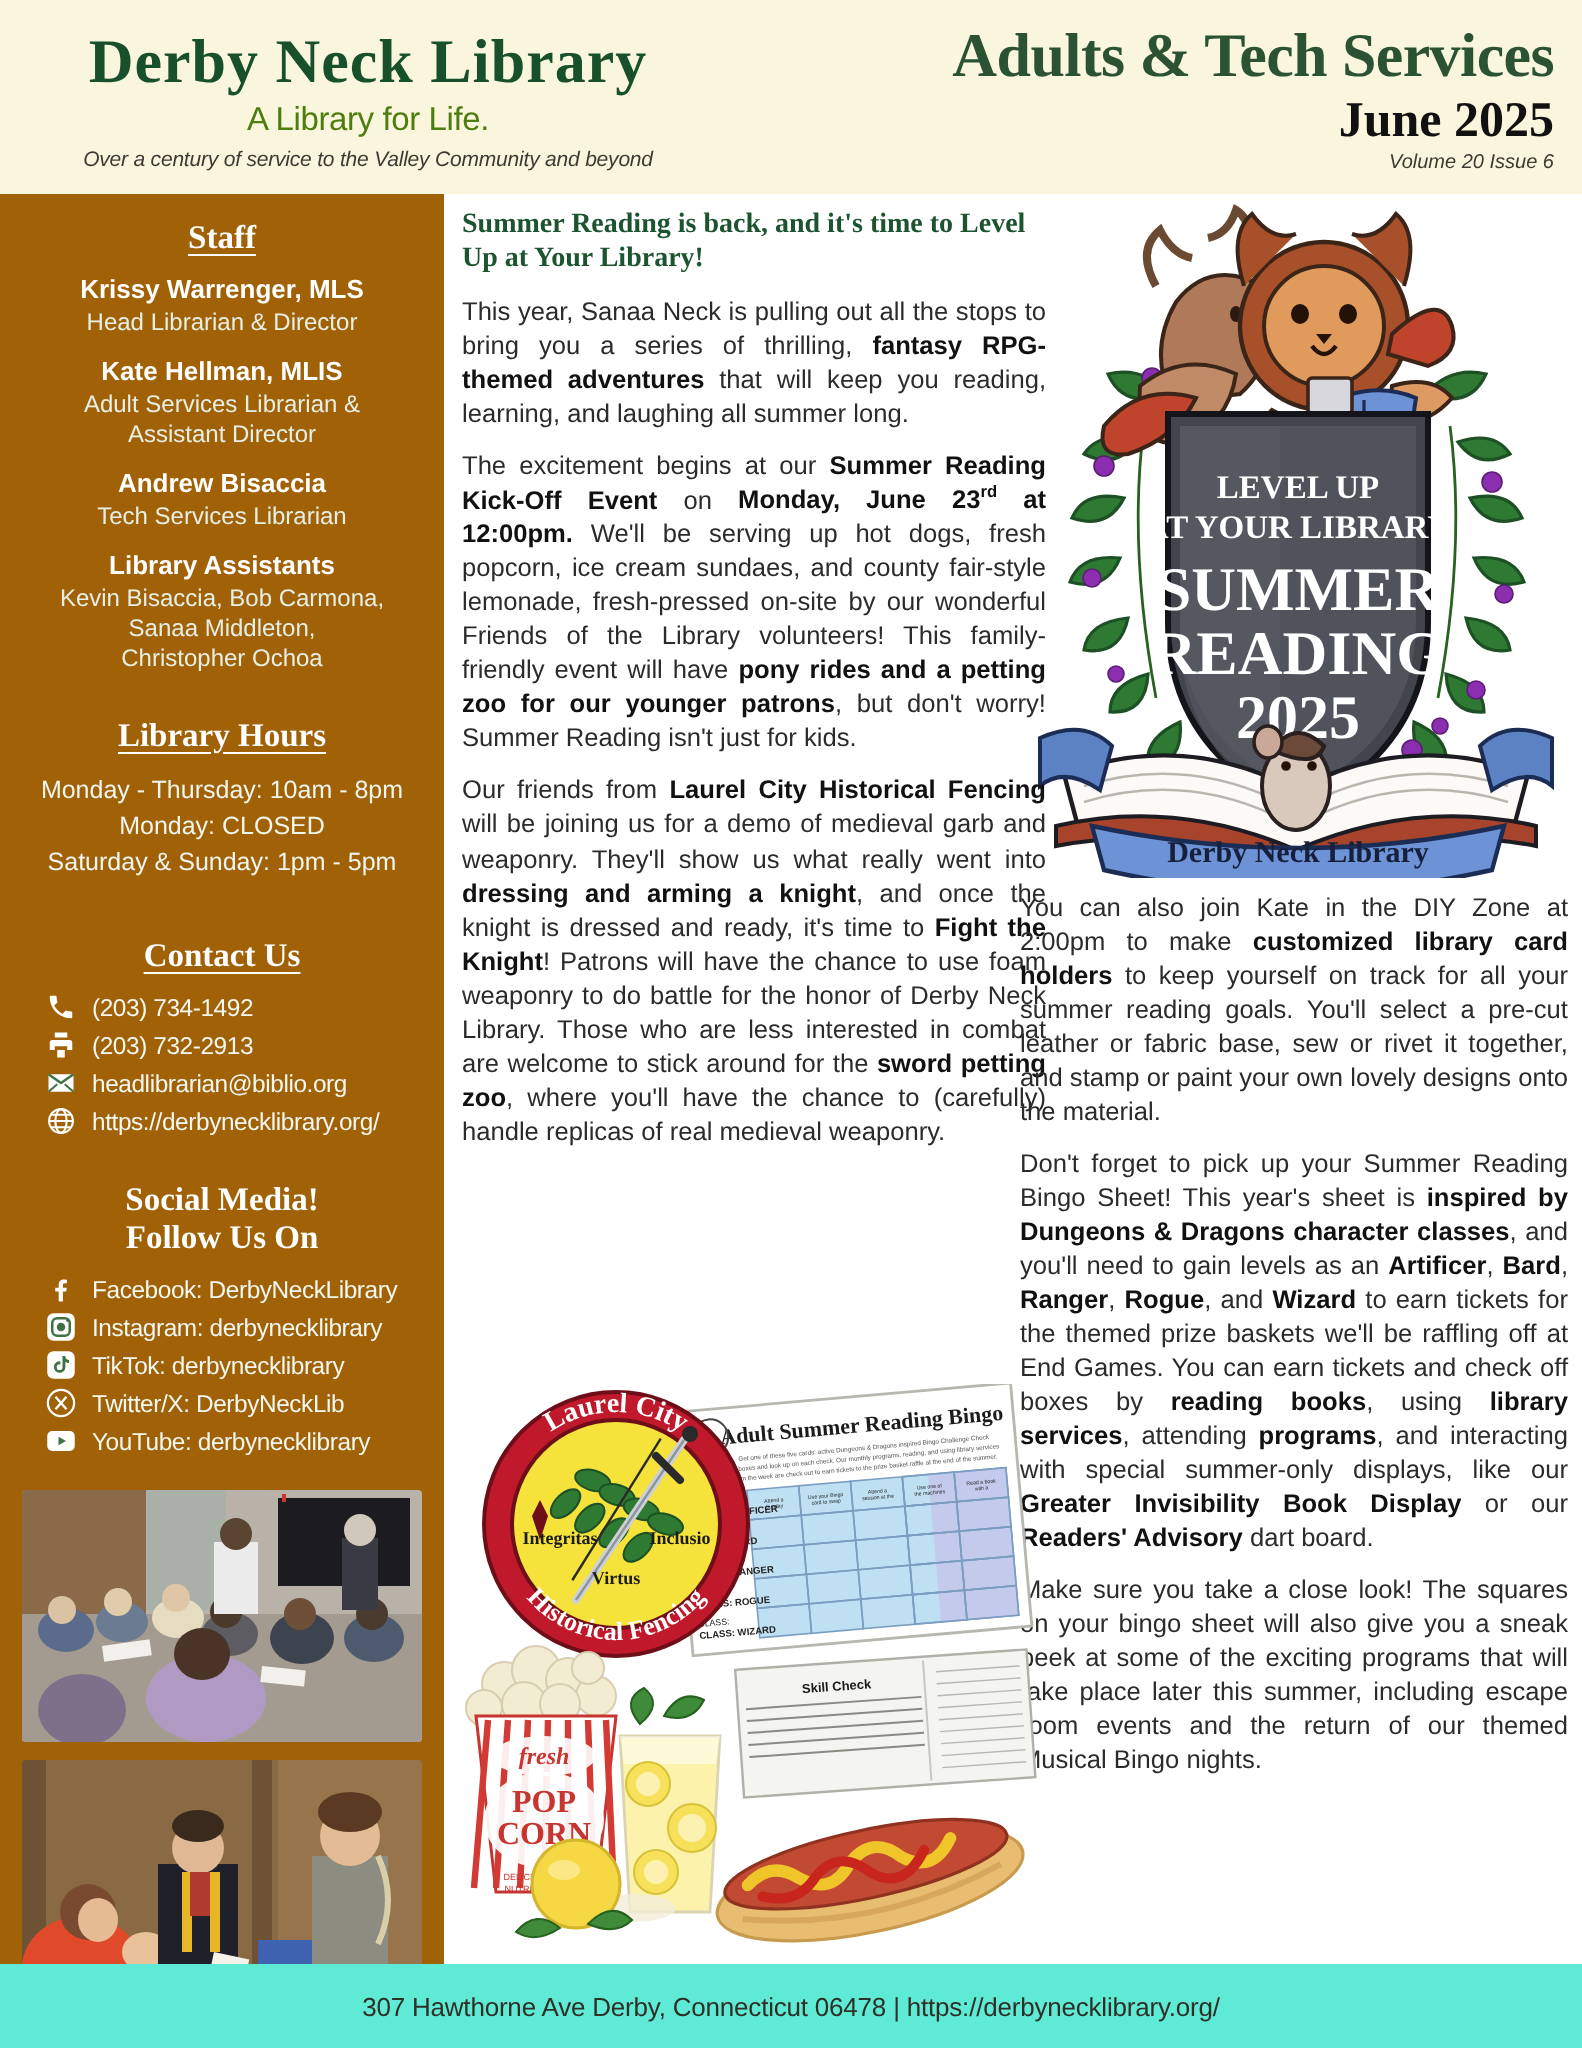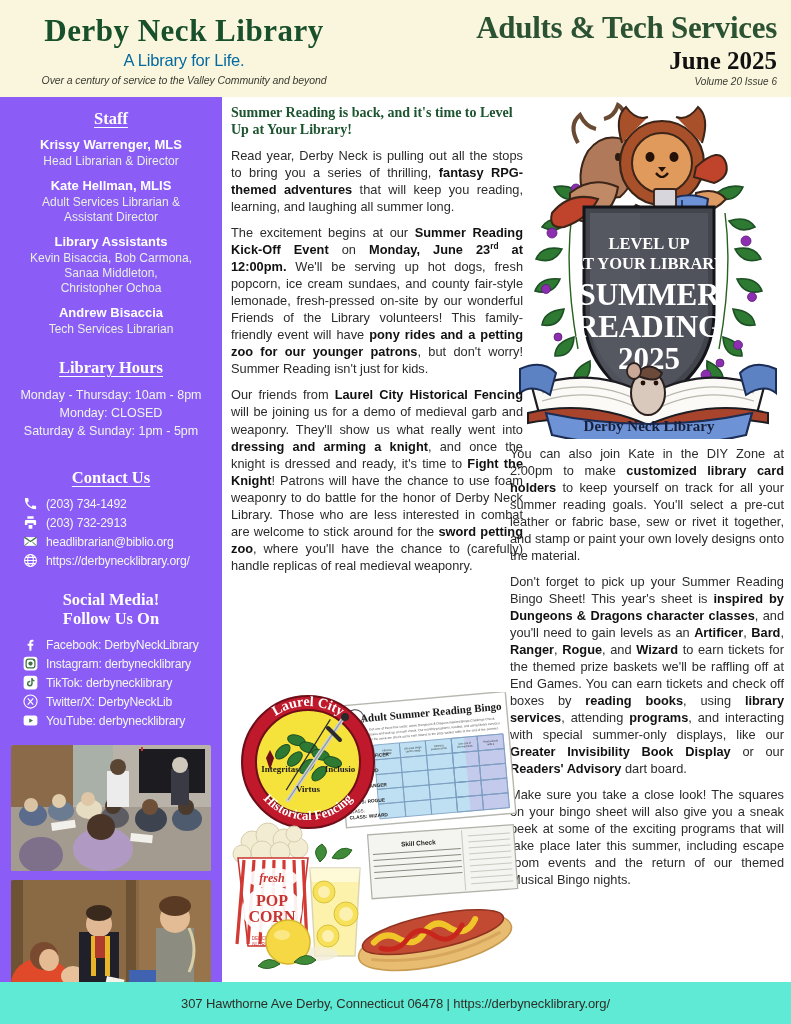--- a/index.html
+++ b/index.html
@@ -22,21 +22,21 @@
     display:flex; flex-direction:column; align-items:center; justify-content:center;
     padding-top: 4px;
   }
   .masthead {
     font-family: "Liberation Serif", serif;
     font-weight: bold; font-size: 31px; color:#17502a;
     letter-spacing: 0.5px; line-height: 1.05;
   }
   .tagline {
     font-family: "Liberation Sans", sans-serif;
-    font-size: 16.5px; color:#0369a1; margin-top:3px; letter-spacing:-0.2px;
+    font-size: 16.5px; color:#4d7c0f; margin-top:3px; letter-spacing:-0.2px;
   }
   .subtagline {
     font-family: "Liberation Sans", sans-serif;
     font-style: italic; font-size: 10.5px; color:#3b3b33; margin-top:4px;
     letter-spacing: -0.1px;
   }
   .header-right {
     flex:1; height:97px; position:relative;
     display:flex; flex-direction:column; align-items:flex-end; justify-content:center;
     padding-right: 14px; padding-top:2px;
@@ -52,21 +52,21 @@
     font-weight:bold; font-size:25px; color:#111111; margin-top:5px; line-height:1;
   }
   .issue-vol {
     font-family: "Liberation Sans", sans-serif;
     font-style: italic; font-size:10px; color:#3b3b33; margin-top:3px;
   }
 
   
   .sidebar {
     position:absolute; left:0; top:97px; width:222px; height:885px;
-    background:#8b5cf6; color:#ffffff;
+    background:#a16207; color:#ffffff;
     padding: 10px 8px 0 8px;
     text-align:center;
   }
   .side-head {
     font-family: "Liberation Serif", serif;
     font-weight:bold; font-size:16.5px; color:#ffffff;
     text-decoration: underline; text-underline-offset: 3px;
     margin: 2px 0 8px 0;
   }
   .side-head.two-line { text-decoration:none; line-height:1.15; font-size:16.5px;}
@@ -183,28 +183,28 @@
     <div>
       <div class="staff-name">Krissy Warrenger, MLS</div>
       <div class="staff-role">Head Librarian &amp; Director</div>
     </div>
     <div>
       <div class="staff-name">Kate Hellman, MLIS</div>
       <div class="staff-role" style="white-space:pre-line">Adult Services Librarian &amp;
 Assistant Director</div>
     </div>
     <div>
+      <div class="staff-name">Andrew Bisaccia</div>
+      <div class="staff-role">Tech Services Librarian</div>
+    </div>
+    <div>
       <div class="staff-name">Library Assistants</div>
       <div class="staff-role" style="white-space:pre-line">Kevin Bisaccia, Bob Carmona,
 Sanaa Middleton,
 Christopher Ochoa</div>
-    </div>
-    <div>
-      <div class="staff-name">Andrew Bisaccia</div>
-      <div class="staff-role">Tech Services Librarian</div>
     </div>
 
     <div class="gap-sm"></div>
     <div class="side-head">Library Hours </div>
     <div class="hours-line">Monday - Thursday: 10am - 8pm</div>
     <div class="hours-line">Monday: CLOSED</div>
     <div class="hours-line">Saturday &amp; Sunday: 1pm - 5pm</div>
 
     <div class="gap-lg"></div>
     <div class="side-head">Contact Us</div>
@@ -463,21 +463,21 @@
 
         <path d="M10 268 q22 -10 36 4 l-6 22 q-18 -12 -30 -2Z" fill="#5d82c4" stroke="#1c2d55" stroke-width="2"></path>
         <path d="M266 268 q-22 -10 -36 4 l6 22 q18 -12 30 -2Z" fill="#5d82c4" stroke="#1c2d55" stroke-width="2"></path>
 
         <path d="M36 312 q104 22 206 0 l-6 22 q-98 22 -194 0Z" fill="#6d93d6" stroke="#1c2d55" stroke-width="2.2"></path>
         <text x="139" y="330" text-anchor="middle" fill="#16203c" font-family="Liberation Serif, serif" font-weight="bold" font-size="15">Derby Neck Library</text>
       </svg>
     </div>
 
     <div class="col-left">
-      <p class="body"><span>Read year, Derby Neck is pulling out all the stops to bring you a series of thrilling, </span><b>fantasy RPG-themed adventures</b><span> that will keep you reading, learning, and laughing all summer long.</span></p>
+      <p class="body"><span>This year, Sanaa Neck is pulling out all the stops to bring you a series of thrilling, </span><b>fantasy RPG-themed adventures</b><span> that will keep you reading, learning, and laughing all summer long.</span></p>
 
       <p class="body"><span>The excitement begins at our </span><b>Summer Reading Kick-Off Event</b><span> on </span><b><span>Monday, June 23</span><sup>rd</sup><span> at 12:00pm.</span></b><span> We'll be serving up hot dogs, fresh popcorn, ice cream sundaes, and county fair-style lemonade, fresh-pressed on-site by our wonderful Friends of the Library volunteers! This family-friendly event will have </span><b>pony rides and a petting zoo for our younger patrons</b><span>, but don't worry! Summer Reading isn't just for kids.</span></p>
 
       <p class="body"><span>Our friends from </span><b>Laurel City Historical Fencing</b><span> will be joining us for a demo of medieval garb and weaponry. They'll show us what really went into </span><b>dressing and arming a knight</b><span>, and once the knight is dressed and ready, it's time to </span><b>Fight the Knight</b><span>! Patrons will have the chance to use foam weaponry to do battle for the honor of Derby Neck Library. Those who are less interested in combat are welcome to stick around for the </span><b>sword petting zoo</b><span>, where you'll have the chance to (carefully) handle replicas of real medieval weaponry.</span></p>
     </div>
 
     <div class="col-right">
       <p class="body"><span>You can also join Kate in the DIY Zone at 2:00pm to make </span><b>customized library card holders</b><span> to keep yourself on track for all your summer reading goals. You'll select a pre-cut leather or fabric base, sew or rivet it together, and stamp or paint your own lovely designs onto the material.</span></p>
 
       <p class="body"><span>Don't forget to pick up your Summer Reading Bingo Sheet! This year's sheet is </span><b>inspired by Dungeons &amp; Dragons character classes</b><span>, and you'll need to gain levels as an </span><b>Artificer</b><span>, </span><b>Bard</b><span>, </span><b>Ranger</b><span>, </span><b>Rogue</b><span>, and </span><b>Wizard</b><span> to earn tickets for the themed prize baskets we'll be raffling off at End Games. You can earn tickets and check off boxes by </span><b>reading books</b><span>, using </span><b>library services</b><span>, attending </span><b>programs</b><span>, and interacting with special summer-only displays, like our </span><b>Greater Invisibility Book Display</b><span> or our </span><b>Readers' Advisory</b><span> dart board.</span></p>

